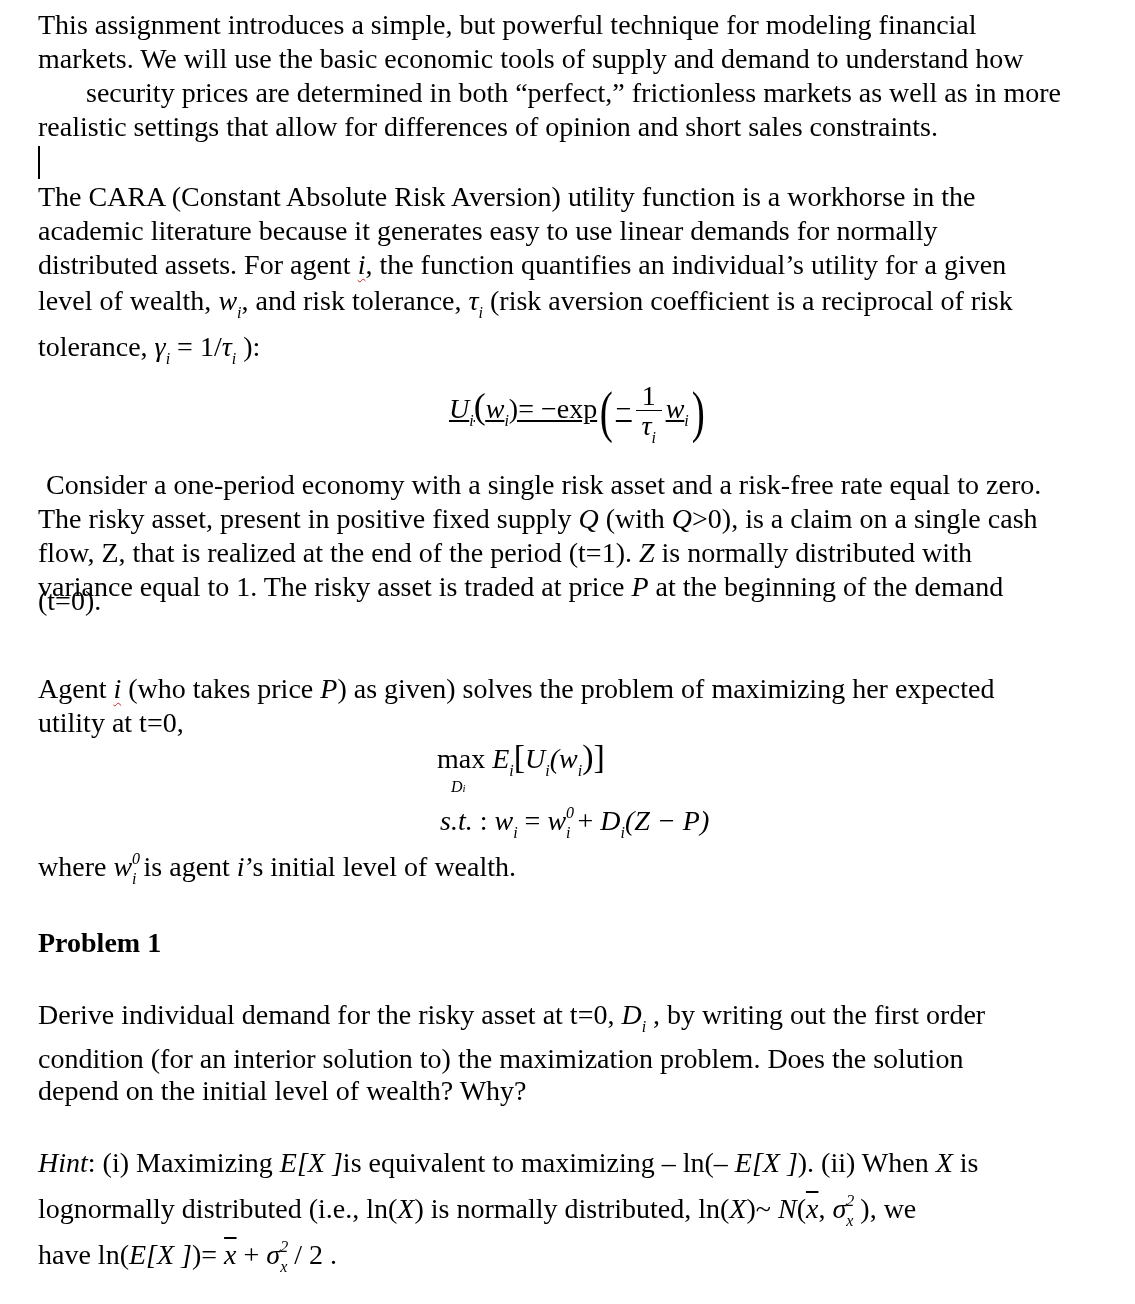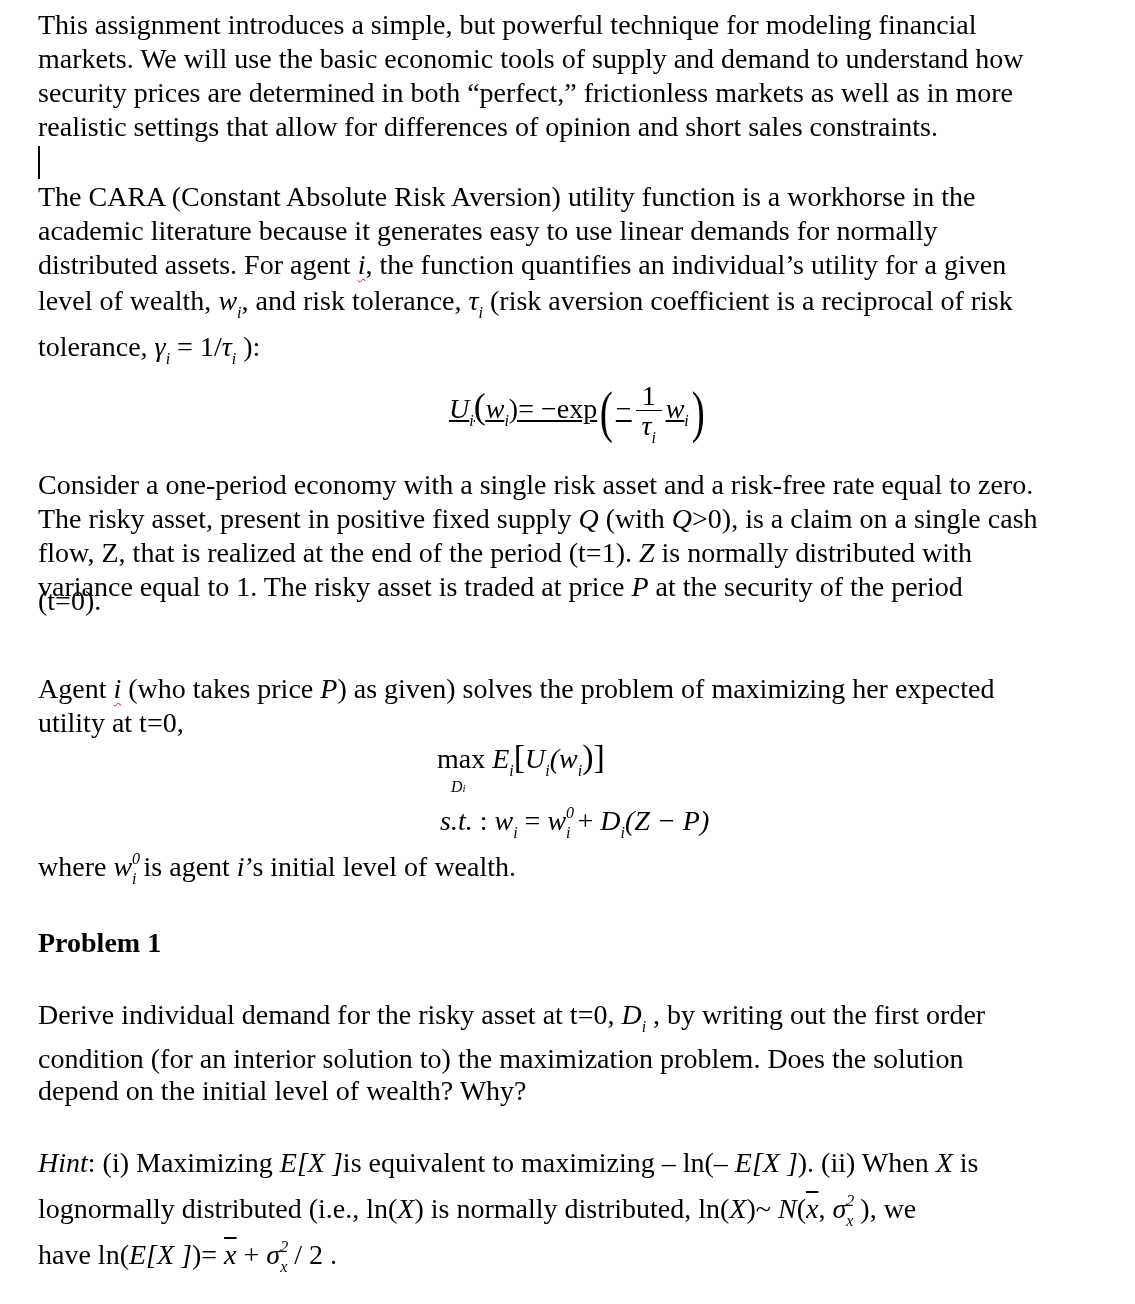--- a/index.html
+++ b/index.html
@@ -95,21 +95,21 @@
       font-style: italic;
       text-align: right;
     }
   </style>
 </head>
 <body>
 
 <div>
   <div class="line" style="top:8px;">This assignment introduces a simple, but powerful technique for modeling financial</div>
   <div class="line" style="top:42px;">markets.  We will use the basic economic tools of supply and demand to understand how</div>
-  <div class="line" style="top:76px;">security prices are determined in both “perfect,” frictionless markets as well as in more</div>
+  <div class="line" style="top:76px;margin-left:48px;">security prices are determined in both “perfect,” frictionless markets as well as in more</div>
   <div class="line" style="top:110px;">realistic settings that allow for differences of opinion and short sales constraints.</div>
 </div>
 
 <div class="caret"></div>
 
 <div>
   <div class="line" style="top:180px;">The CARA (Constant Absolute Risk Aversion) utility function is a workhorse in the</div>
   <div class="line" style="top:214px;">academic literature because it generates easy to use linear demands for normally</div>
   <div class="line" style="top:248px;">
     <span>distributed assets.  For agent </span><i class="squig">i</i><span>, the function quantifies an individual’s utility for a given</span>
@@ -120,29 +120,29 @@
   <div class="line" style="top:330px;">
     <span>tolerance, </span><i class="math">γ</i><sub class="s">i</sub><span> = 1/</span><i class="math">τ</i><sub class="s">i</sub><span> ):</span>
   </div>
 </div>
 
 <div class="eq" style="left:449px; top:382px;text-decoration:underline;">
   <i class="math">U</i><sub class="s">i</sub><span class="up" style="font-size:36px;">(</span><i class="math">w</i><sub class="s">i</sub><span class="up">)= −exp</span><span class="bigparen">(</span><span>−</span><span class="frac"><span class="num">1</span><span class="den"><span>τ</span><sub class="s">i</sub></span></span><i class="math">w</i><sub class="s">i</sub><span class="bigparen">)</span>
 </div>
 
 <div>
-  <div class="line" style="top:468px;">Consider a one-period economy with a single risk asset and a risk-free rate equal to zero.</div>
+  <div class="line" style="top:468px;margin-left:8px;">Consider a one-period economy with a single risk asset and a risk-free rate equal to zero.</div>
   <div class="line" style="top:502px;">
     <span>The risky asset, present in positive fixed supply </span><i>Q</i><span> (with </span><i>Q</i><span>&gt;0), is a claim on a single cash</span>
   </div>
   <div class="line" style="top:536px;">
     <span>flow, Z, that is realized at the end of the period (t=1).  </span><i>Z</i><span> is normally distributed with</span>
   </div>
   <div class="line" style="top:570px;">
-    <span>variance equal to 1.  The risky asset is traded at price </span><i>P</i><span> at the security of the period</span>
+    <span>variance equal to 1.  The risky asset is traded at price </span><i>P</i><span> at the beginning of the demand</span>
   </div>
   <div class="line" style="top:584px;">(t=0).</div>
 </div>
 
 <div>
   <div class="line" style="top:672px;">
     <span>Agent </span><i class="squig">i</i><span> (who takes price </span><i>P</i><span>) as given) solves the problem of maximizing her expected</span>
   </div>
   <div class="line" style="top:706px;">utility at t=0,</div>
 </div>

